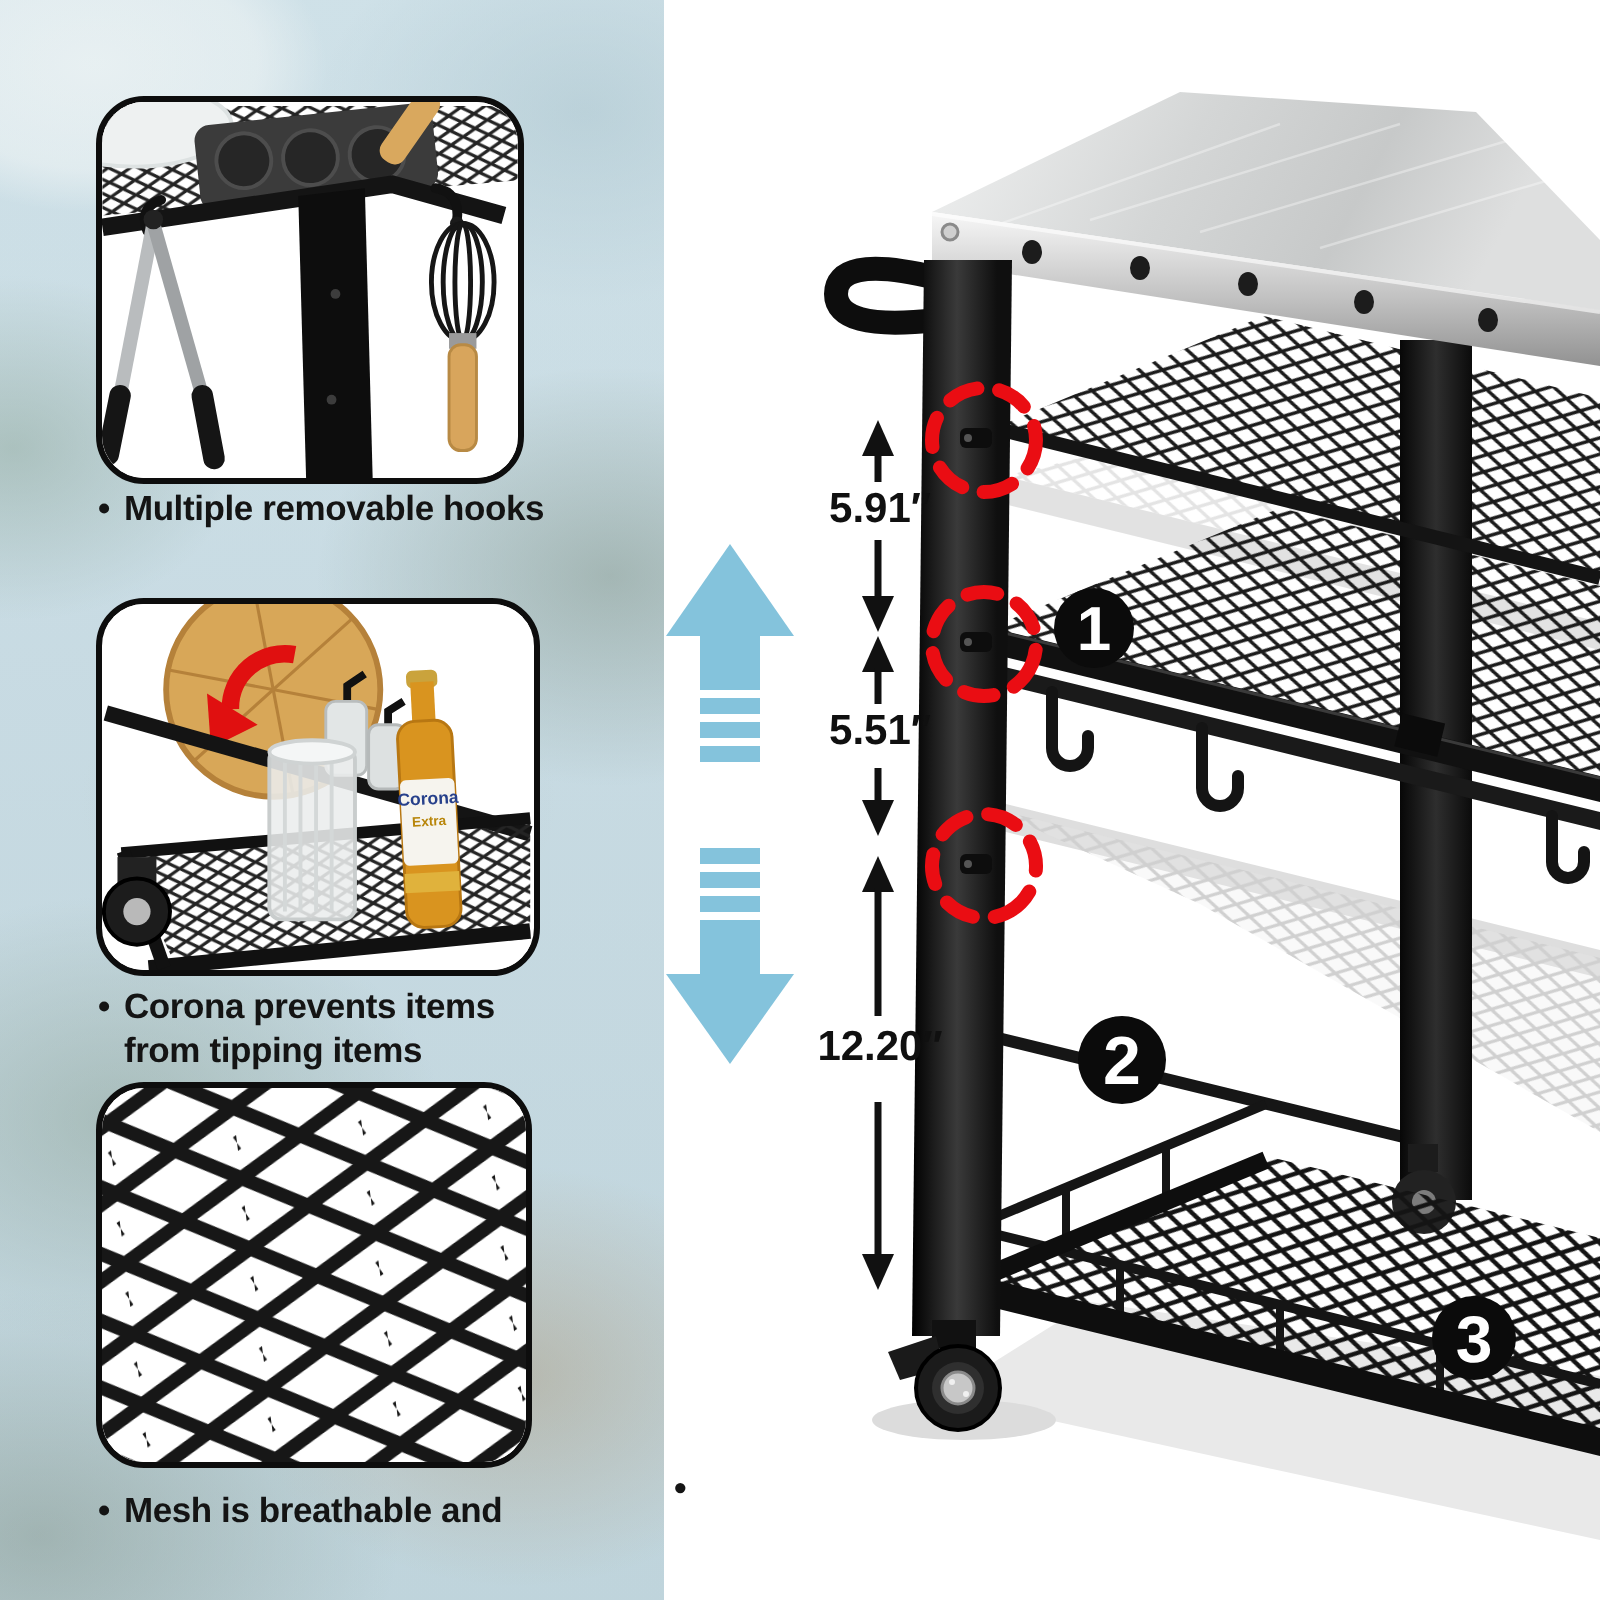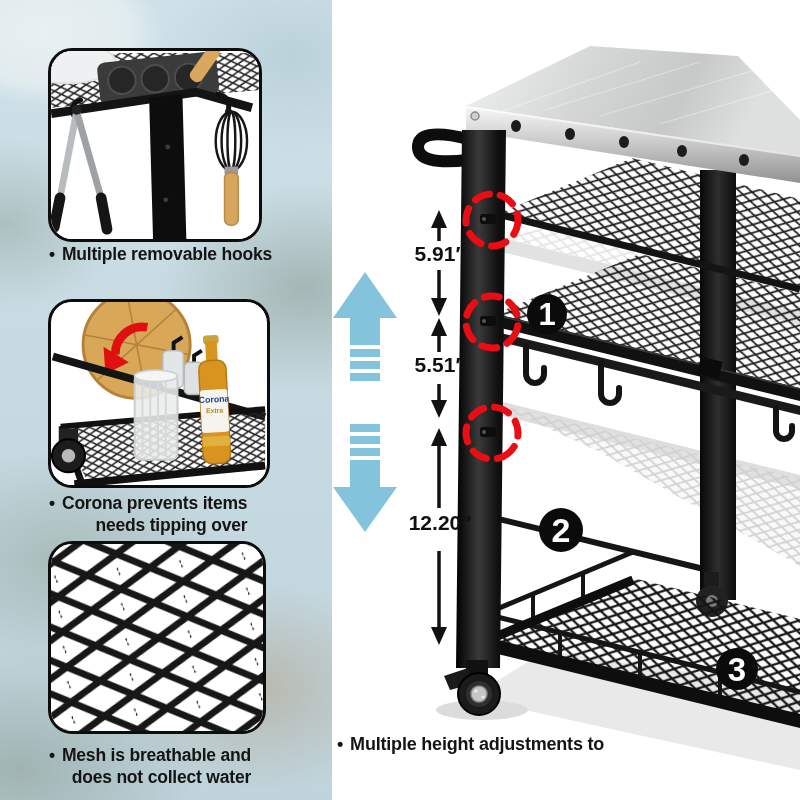--- a/index.html
+++ b/index.html
@@ -31,21 +31,21 @@
   }
   .card svg{display:block;width:100%;height:100%;}
   #card1{left:48px;top:48px;width:214px;height:194px;}
   #card2{left:48px;top:299px;width:222px;height:189px;}
   #card3{left:48px;top:541px;width:218px;height:193px;}
   .caption{
     position:absolute;display:flex;align-items:flex-start;
     color:#141414;font-weight:700;font-size:17.5px;line-height:22px;letter-spacing:-0.2px;
   }
   .caption .bullet{margin-right:7px;}
-  .caption .lines span{display:block;text-align:right;}
+  .caption .lines span{display:block;}
   #cap1{left:49px;top:243px;width:270px;}
   #cap2{left:49px;top:492px;width:270px;}
   #cap3{left:49px;top:744px;width:270px;}
   #cap4{left:337px;top:731px;width:420px;font-size:18px;line-height:27px;}
   
   #cart{position:absolute;left:320px;top:0;width:480px;height:800px;}
   .mtext{fill:#101010;font-weight:700;font-size:21px;}
   .btext{fill:#ffffff;font-weight:700;}
   svg text{font-family:"Liberation Sans", sans-serif;}
 </style>
@@ -159,40 +159,39 @@
       <rect x="6" y="130" width="20" height="16" fill="#222"></rect>
       <circle cx="16" cy="158" r="17" fill="#1c1c1c" stroke="#000" stroke-width="2"></circle>
       <circle cx="16" cy="158" r="7" fill="#b9b9b9"></circle>
     </g>
   </svg>
 </div>
 <div class="caption" id="cap2">
   <span class="bullet">•</span>
   <span class="lines">
       <span>Corona prevents items</span>
-      <span>needs tipping over</span>
+      <span>from tipping items</span>
     </span>
 </div>
 
 <div class="card" id="card3">
   <svg viewBox="0 0 214 190">
     <defs>
       <pattern id="meshBig" width="64" height="36" patternUnits="userSpaceOnUse" patternTransform="rotate(-7)">
         <path d="M0,18 L32,0 L64,18 L32,36 Z M-32,18 L0,0 M64,36 L96,18" fill="none" stroke="#171717" stroke-width="7" stroke-linejoin="round"></path>
       </pattern>
     </defs>
     <rect x="0" y="0" width="214" height="190" fill="#ffffff"></rect>
     <rect x="-10" y="-10" width="240" height="214" fill="url(#meshBig)"></rect>
   </svg>
 </div>
 <div class="caption" id="cap3">
   <span class="bullet">•</span>
   <span class="lines">
       <span>Mesh is breathable and</span>
-      <span>does not collect water</span>
     </span>
 </div>
 
 <svg id="cart" viewBox="320 0 480 800">
   <defs>
     <pattern id="meshP" width="16" height="9" patternUnits="userSpaceOnUse" patternTransform="rotate(13)">
       <path d="M0,4.5 L8,0 L16,4.5 L8,9 Z" fill="none" stroke="#1b1b1b" stroke-width="1.7"></path>
     </pattern>
     <pattern id="meshP2" width="17" height="10" patternUnits="userSpaceOnUse" patternTransform="rotate(13)">
       <path d="M0,5 L8.5,0 L17,5 L8.5,10 Z" fill="none" stroke="#141414" stroke-width="2.2"></path>
@@ -370,15 +369,14 @@
   </g>
   <g>
     <circle cx="737" cy="669" r="21" fill="#0b0b0b"></circle>
     <text x="737" y="681" text-anchor="middle" class="btext" font-size="33">3</text>
   </g>
 </svg>
 
 <div class="caption" id="cap4">
   <span class="bullet">•</span>
   <span class="lines">
-      <span>Multiple height adjustments to</span>
     </span>
 </div>
 
 </body></html>

